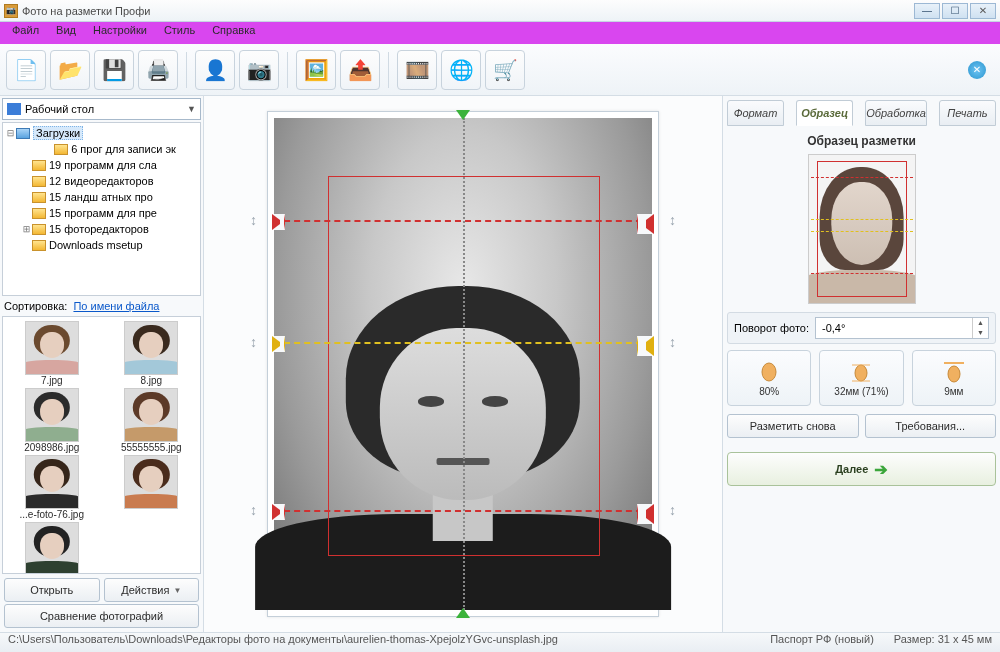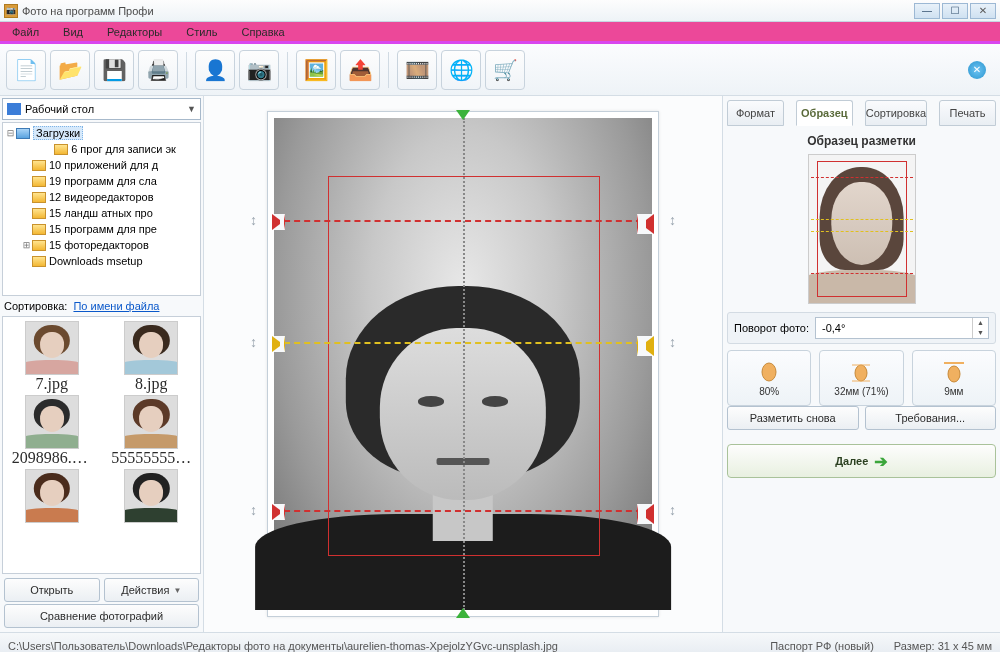--- a/index.html
+++ b/index.html
@@ -7,21 +7,21 @@
 
 
 .titlebar { height: 22px; background: linear-gradient(#fdfdfd,#eef3f7); border-bottom: 1px solid #c7d5e3; display: flex; align-items: center; padding: 0 4px; }
 .titlebar .app-icon { width: 14px; height: 14px; background: #d89b3a; border: 1px solid #b07a1f; margin-right: 4px; display:flex;align-items:center;justify-content:center;}
 .titlebar .title { color: #4a4a4a; flex: 1; }
 .titlebar .win-btns { display: flex; gap: 2px; }
 .titlebar .win-btn { width: 26px; height: 16px; background: linear-gradient(#e8f1f9,#cfe1f1); border: 1px solid #9cb8d4; font-size: 10px; text-align: center; line-height: 14px; color:#34506e;}
 .titlebar .win-btn.close{color:#5a5a5a;}
 
 
-.menubar { height: 22px; background: #ec4899; border-bottom: 3px solid #d946ef; display: flex; align-items: center; padding: 0 6px; gap: 12px; }
+.menubar { height: 22px; background: #d946ef; border-bottom: 6px solid #d946ef; display: flex; align-items: center; padding: 0 6px; gap: 5px; }
 .menubar span { padding: 2px 6px; color: #2b2b2b; }
 
 
 .toolbar { height: 52px; background: linear-gradient(#fbfcfe,#eef3f7); border-bottom: 1px solid #d4dde5; display: flex; align-items: center; padding: 0 6px; gap: 4px; }
 .tbtn { width: 40px; height: 40px; background: linear-gradient(#fdfdfd,#f0f4f8); border: 1px solid #c8d3dd; border-radius: 4px; display: flex; align-items: center; justify-content: center; }
 .tbtn svg, .tbtn .emoji { width: 24px; height: 24px; font-size: 20px; }
 .tsep { width: 1px; height: 36px; background: #d0dae3; margin: 0 4px; }
 .toolbar .spacer { flex: 1; }
 .close-round { width: 18px; height: 18px; border-radius: 50%; background: radial-gradient(#6dc4f4,#2b95ce); color: #fff; font-size: 10px; display: flex; align-items: center; justify-content: center; margin-right: 8px; }
 
@@ -38,21 +38,21 @@
 .tree { flex: 0 0 174px; border: 1px solid #c6cfd9; background: #fff; overflow: auto; padding: 2px; }
 .tree-item { display: flex; align-items: center; height: 16px; white-space: nowrap; overflow: hidden; }
 .tree-item .exp { width: 11px; font-size: 9px; color: #7a7a7a; text-align: center; }
 .tree-item .fld { width: 14px; height: 11px; background: linear-gradient(#ffe48f,#f3b733); border: 1px solid #c9922c; margin-right: 3px; }
 .tree-item.sel .lbl { background: #d6e9fb; border: 1px dotted #7fb4e6; padding: 0 2px; }
 .sort-row { display: flex; align-items: center; gap: 6px; padding: 4px 2px; }
 .sort-row a { color: #0a58ca; text-decoration: underline; font-size: 11px;}
 .thumbs { flex: 1; border: 1px solid #c6cfd9; background: #fff; overflow: auto; padding: 4px 2px; display: grid; grid-template-columns: 1fr 1fr; gap: 2px 6px; align-content: start; }
 .thumb { display: flex; flex-direction: column; align-items: center; }
 .thumb .timg { width: 54px; height: 54px; border: 1px solid #ccc; background: #d0d0d0; display:flex;align-items:center;justify-content:center;overflow:hidden;}
-.thumb .tname { font-size: 16px; max-width: 80px; overflow: hidden; white-space: nowrap; text-overflow: ellipsis; color: #2b2b2b; font-family: Liberation Serif, serif; }
+.thumb .tname { font-size: 10px; max-width: 80px; overflow: hidden; white-space: nowrap; text-overflow: ellipsis; color: #2b2b2b; }
 .left-btns { display: flex; gap: 4px; padding: 4px 2px 2px; }
 .btn { flex: 1; height: 24px; background: linear-gradient(#fdfdfd,#ebeff3); border: 1px solid #b4c2d0; border-radius: 3px; display: flex; align-items: center; justify-content: center; color: #2b2b2b; gap:4px;}
 .left-wide { padding: 0 2px 2px; }
 
 
 .canvas { width: 392px; height: 506px; background: #fff; border: 1px solid #c4cfd9; position: relative; box-shadow: 0 0 3px rgba(0,0,0,0.1); }
 .photo { position: absolute; inset: 6px; background: radial-gradient(ellipse at 50% 35%, #e8e8e8 0%, #c8c8c8 35%, #9a9a9a 70%, #6b6b6b 100%); }
 
 .subject{position:absolute;left:50%;bottom:0;transform:translateX(-50%);width:100%;height:70%;}
 .subject .hair{position:absolute;left:50%;top:6%;transform:translateX(-50%);width:62%;height:56%;background:#2a2a2a;border-radius:48% 48% 40% 40%;}
@@ -69,72 +69,72 @@
 .marker { position: absolute; width: 0; height: 0; }
 .marker.left { border-top: 6px solid transparent; border-bottom: 6px solid transparent; border-left: 8px solid; }
 .marker.right { border-top: 6px solid transparent; border-bottom: 6px solid transparent; border-right: 8px solid; }
 .marker.red{border-left-color:#d03030;border-right-color:#d03030;}
 .marker.yellow{border-left-color:#e0b010;border-right-color:#e0b010;}
 .tri-down{position:absolute;width:0;height:0;border-left:7px solid transparent;border-right:7px solid transparent;border-top:10px solid #3bb33b;}
 .tri-up{position:absolute;width:0;height:0;border-left:7px solid transparent;border-right:7px solid transparent;border-bottom:10px solid #3bb33b;}
 .dbl-arr{position:absolute;color:#9aa5af;font-size:14px;}
 
 
-.tabs { display: flex; gap: 12px; margin-bottom: 6px; }
+.tabs { display: flex; gap: 12px; margin-bottom: 6px; font-style: italic; }
 .tab { flex: 1; height: 26px; background: linear-gradient(#fafbfd,#e9eef3); border: 1px solid #c1ccd6; border-radius: 3px 3px 0 0; display: flex; align-items: center; justify-content: center; color: #444; }
 .tab.active { background: #fff; border-bottom-color: #fff; font-weight: 600; color:#5a6a3a;}
 .panel-title { text-align: center; font-weight: 600; color: #333; margin: 2px 0 6px; font-size:12px;}
 .sample { width: 108px; height: 150px; margin: 0 auto 8px; border: 1px solid #ccc; position: relative; background: #f4f4f4; overflow:hidden;}
 .sample .sface{position:absolute;left:50%;top:18%;transform:translateX(-50%);width:58%;height:56%;background:linear-gradient(#e2d6cc,#cdbfb3);border-radius:46% 46% 50% 50%;}
 .sample .shair{position:absolute;left:50%;top:8%;transform:translateX(-50%);width:80%;height:70%;background:#5a463c;border-radius:48% 48% 30% 30%;}
 .sample .sbody{position:absolute;left:50%;bottom:0;transform:translateX(-50%);width:120%;height:22%;background:#c9b8a8;border-radius:40% 40% 0 0;}
 .sample .sb{position:absolute;border:1px solid #d03030;left:8px;right:8px;top:6px;bottom:6px;}
 .sample .sg{position:absolute;left:2px;right:2px;border-top:1px dashed;}
 .rot-row { display: flex; align-items: center; gap: 6px; background: #eff3f7; border: 1px solid #d3dbe3; border-radius: 3px; padding: 4px 6px; margin-bottom: 6px; }
 .rot-row .spin { flex: 1; display: flex; border: 1px solid #b4c2d0; background: #fff; height: 22px; }
 .rot-row .spin input { flex: 1; border: none; padding: 0 6px; font-size: 11px; outline:none;}
 .rot-row .spin .ud { width: 16px; display: flex; flex-direction: column; border-left: 1px solid #ccc; }
 .rot-row .spin .ud div { flex: 1; font-size: 7px; text-align: center; line-height: 9px; color:#555;}
-.metrics { display: flex; gap: 8px; margin-bottom: 0; align-items: center; }
+.metrics { display: flex; gap: 8px; margin-bottom: 8px; align-items: center; }
 .metric { flex: 1; background: linear-gradient(#fbfcfe,#eef3f7); border: 1px solid #c8d3dd; border-radius: 4px; height: 56px; display: flex; flex-direction: column; align-items: center; justify-content: center; gap: 2px; }
 .metric .micon{width:24px;height:24px;display:flex;align-items:center;justify-content:center;}
 .metric .mval { font-size: 10px; color: #333; }
 .req-row { display: flex; gap: 6px; margin-bottom: 10px; }
 .next-btn { height: 34px; background: linear-gradient(#fdfdfd,#e8f0e0); border: 1px solid #a9c29a; border-radius: 4px; display: flex; align-items: center; justify-content: center; gap: 6px; font-weight: 600; color: #2b4020; margin-top: 4px; }
 .next-btn .arrow{color:#3ba63b;font-size:16px;}
 
 
-.statusbar { height: 20px; background: linear-gradient(#f6f8fa,#e9eef3); border-top: 1px solid #d4dde5; display: flex; align-items: flex-end; padding: 0 8px; color: #555; font-size: 11px; gap: 20px; }
+.statusbar { height: 20px; background: linear-gradient(#f6f8fa,#e9eef3); border-top: 1px solid #d4dde5; display: flex; align-items: flex-start; padding: 0 8px; color: #555; font-size: 11px; gap: 20px; }
 .statusbar .s1 { flex: 1; white-space: nowrap; overflow: hidden; text-overflow: ellipsis; }
 
 
 .fface{width:100%;height:100%;position:relative;background:#ddd;}
 .fface .fh{position:absolute;left:50%;top:6%;transform:translateX(-50%);width:70%;height:60%;border-radius:48%;}
 .fface .ff{position:absolute;left:50%;top:20%;transform:translateX(-50%);width:46%;height:50%;background:#e6cfbf;border-radius:46% 46% 50% 50%;}
 .fface .fb{position:absolute;left:50%;bottom:0;transform:translateX(-50%);width:120%;height:26%;border-radius:40% 40% 0 0;}
 </style>
 </head>
 <body>
 
 <div class="titlebar">
   <div class="app-icon">
       <span style="color:#fff;font-size:8px">📷</span>
     </div>
-  <div class="title">Фото на программ Профи</div>
+  <div class="title">Фото на разметки Профи</div>
   <div class="win-btns">
     <div class="win-btn">—</div>
     <div class="win-btn">☐</div>
     <div class="win-btn close">✕</div>
   </div>
 </div>
 
 <div class="menubar">
   <span>Файл</span>
   <span>Вид</span>
-  <span>Редакторы</span>
+  <span>Настройки</span>
   <span>Стиль</span>
   <span>Справка</span>
 </div>
 
 <div class="toolbar">
   <div class="tbtn">
       <span class="emoji">📄</span>
     </div>
   <div class="tbtn">
       <span class="emoji">📂</span>
@@ -189,25 +189,20 @@
       </div>
       <div id="tree-items">
           <div class="tree-item" style="padding-left: 16px; justify-content: center;">
             <span class="exp" style="width:11px;"></span>
             <span class="fld"></span>
             <span class="lbl">6 прог для записи эк</span>
           </div>
           <div class="tree-item" style="padding-left: 16px;">
             <span class="exp" style="width:11px;"></span>
             <span class="fld"></span>
-            <span class="lbl">10 приложений для д</span>
-          </div>
-          <div class="tree-item" style="padding-left: 16px;">
-            <span class="exp" style="width:11px;"></span>
-            <span class="fld"></span>
             <span class="lbl">19 программ для сла</span>
           </div>
           <div class="tree-item" style="padding-left: 16px;">
             <span class="exp" style="width:11px;"></span>
             <span class="fld"></span>
             <span class="lbl">12 видеоредакторов</span>
           </div>
           <div class="tree-item" style="padding-left: 16px;">
             <span class="exp" style="width:11px;"></span>
             <span class="fld"></span>
@@ -268,20 +263,30 @@
         </div>
         <div class="thumb">
           <div class="timg">
             <div class="fface">
               <div class="fb" style="background:#c59a6a"></div>
               <div class="fh" style="background:#5c3a28"></div>
               <div class="ff"></div>
             </div>
           </div>
           <div class="tname">55555555.jpg</div>
+        </div>
+        <div class="thumb">
+          <div class="timg">
+            <div class="fface">
+              <div class="fb" style="background:#2a2a2a"></div>
+              <div class="fh" style="background:#36261a"></div>
+              <div class="ff"></div>
+            </div>
+          </div>
+          <div class="tname">...e-foto-76.jpg</div>
         </div>
         <div class="thumb">
           <div class="timg">
             <div class="fface">
               <div class="fb" style="background:#c97b4f"></div>
               <div class="fh" style="background:#4a2c1c"></div>
               <div class="ff"></div>
             </div>
           </div>
         </div>
@@ -349,21 +354,21 @@
       <div class="dbl-arr" style="right:-18px;top:222px;">↕</div>
       <div class="dbl-arr" style="left:-18px;top:390px;">↕</div>
       <div class="dbl-arr" style="right:-18px;top:390px;">↕</div>
     </div>
   </div>
 
   <div class="right">
     <div class="tabs">
       <div class="tab">Формат</div>
       <div class="tab active">Образец</div>
-      <div class="tab">Сортировка</div>
+      <div class="tab">Обработка</div>
       <div class="tab">Печать</div>
     </div>
     <div class="panel-title">Образец разметки</div>
     <div class="sample">
       <div class="shair"></div>
         <div class="sbody"></div>
         <div class="sface"></div>
       <div class="sb"></div>
       <div class="sg" style="top:22px;border-color:#d03030;"></div>
       <div class="sg" style="top:64px;border-color:#e0c020;"></div>

